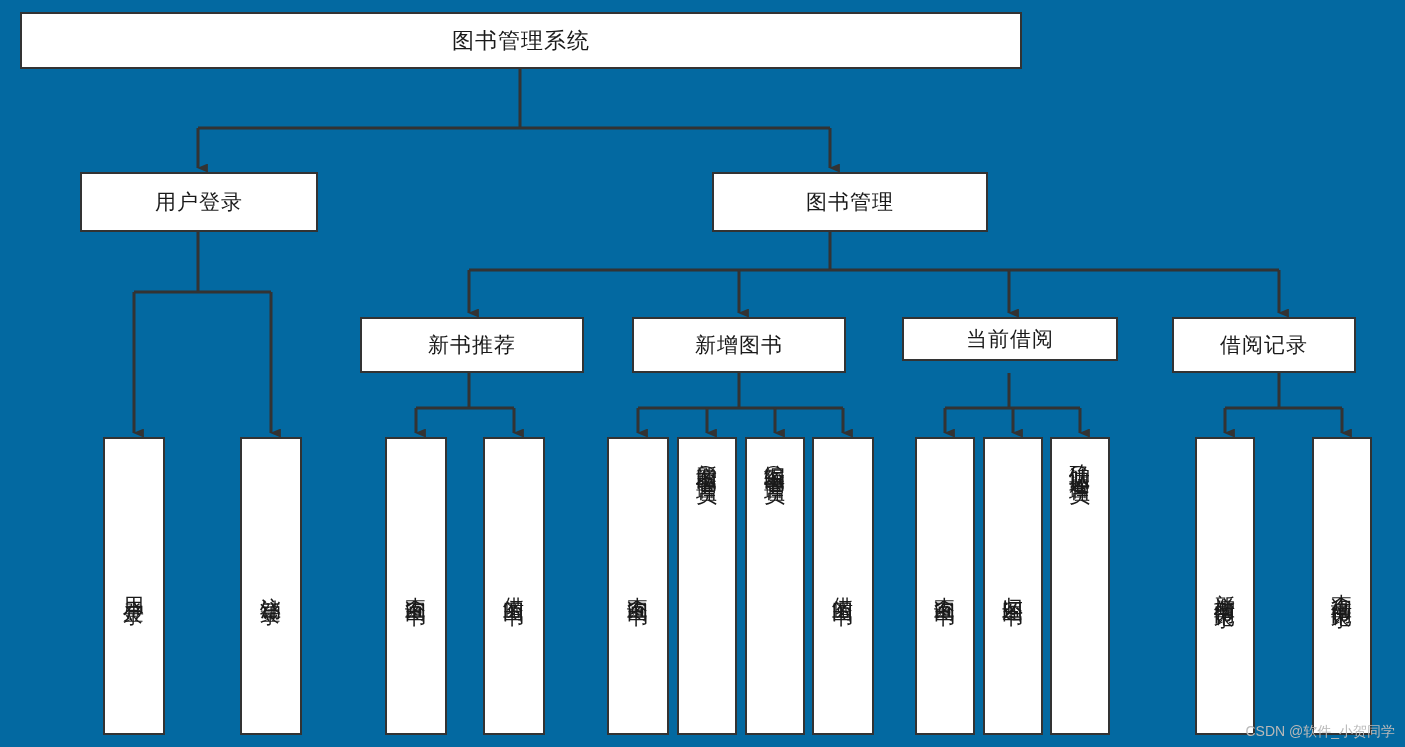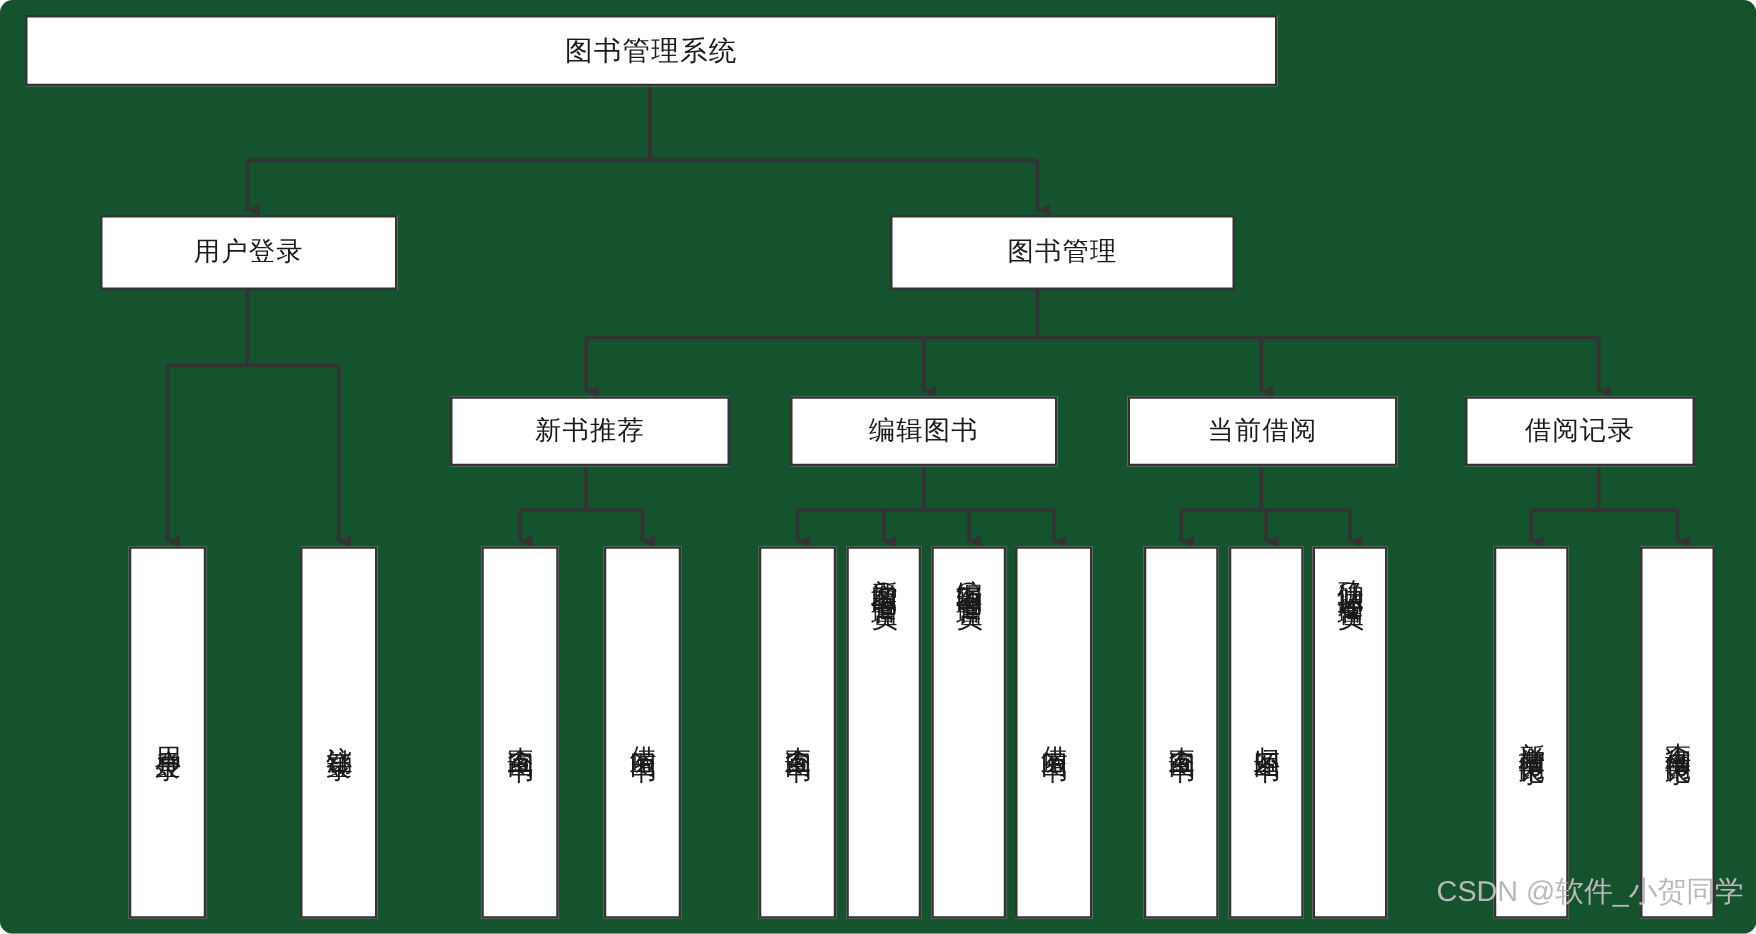--- a/index.html
+++ b/index.html
@@ -8,23 +8,22 @@
     padding: 0;
     background: #ffffff;
   }
   body {
     font-family: "Liberation Sans", "DejaVu Sans", sans-serif;
   }
   #diagram-root {
     position: relative;
     width: 1405px;
     height: 747px;
-    background: #14532d;
+    background: #0369a1;
     overflow: hidden;
-    border-radius: 10px;
   }
   #edge-layer {
     position: absolute;
     left: 0;
     top: 0;
     width: 1405px;
     height: 747px;
     pointer-events: none;
   }
   .node {
@@ -67,22 +66,22 @@
     white-space: nowrap;
   }
   
   .node.vert.centered {
     align-items: center;
     padding-top: 0;
   }
   #watermark {
     position: absolute;
     right: 10px;
-    bottom: 18px;
-    font-size: 23px;
+    bottom: 6px;
+    font-size: 14px;
     color: #b9b9b9;
     white-space: nowrap;
     user-select: none;
   }
 </style>
 </head>
 <body>
 
 <div id="diagram-root">
 
@@ -147,23 +146,23 @@
     <span class="node-label">用户登录</span>
   </div>
   <div class="node horiz" style="left:712px; top:172px; width:276px; height:60px;">
     <span class="node-label">图书管理</span>
   </div>
 
   <div class="node horiz" style="left:360px; top:317px; width:224px; height:56px;">
     <span class="node-label">新书推荐</span>
   </div>
   <div class="node horiz" style="left:632px; top:317px; width:214px; height:56px;">
-    <span class="node-label">编辑图书</span>
-  </div>
-  <div class="node horiz" style="left:902px; top:317px; width:216px; height:56px;">
+    <span class="node-label">新增图书</span>
+  </div>
+  <div class="node horiz" style="left:902px; top:317px; width:216px; height:44px;">
     <span class="node-label">当前借阅</span>
   </div>
   <div class="node horiz" style="left:1172px; top:317px; width:184px; height:56px;">
     <span class="node-label">借阅记录</span>
   </div>
 
   <div class="node vert centered" style="left:103px; top:437px; width:62px; height:298px;">
     <span class="node-label">用户登录</span>
   </div>
   <div class="node vert centered" style="left:240px; top:437px; width:62px; height:298px;">

